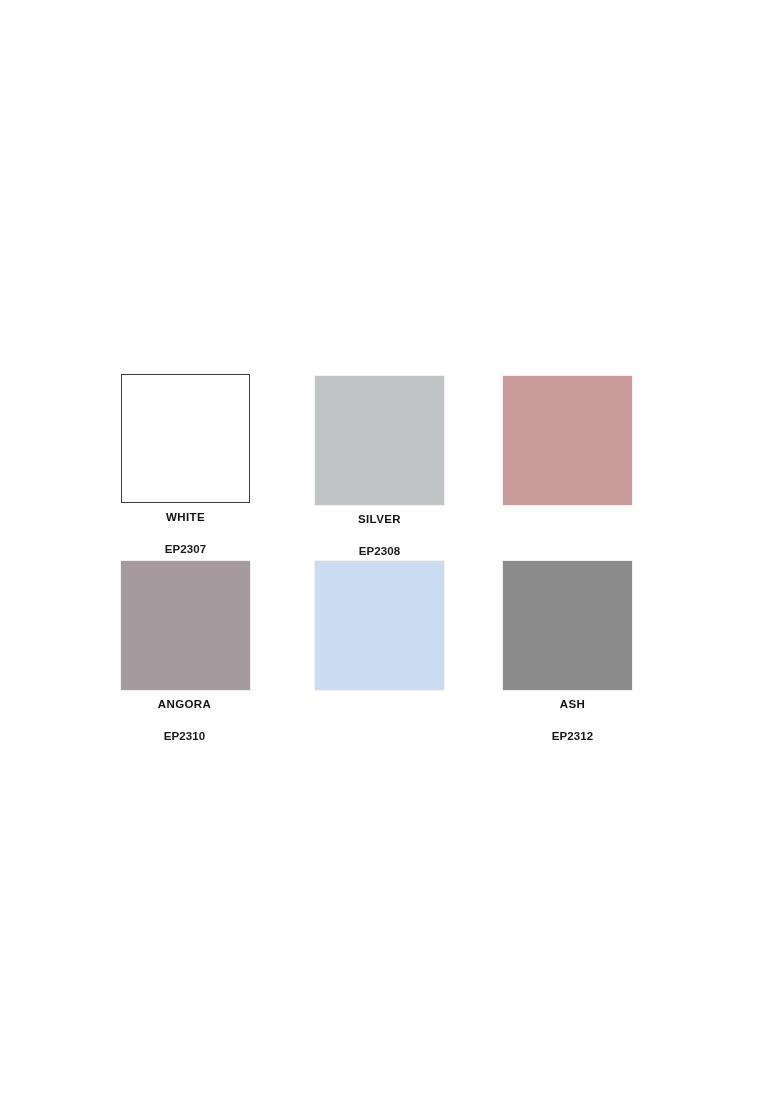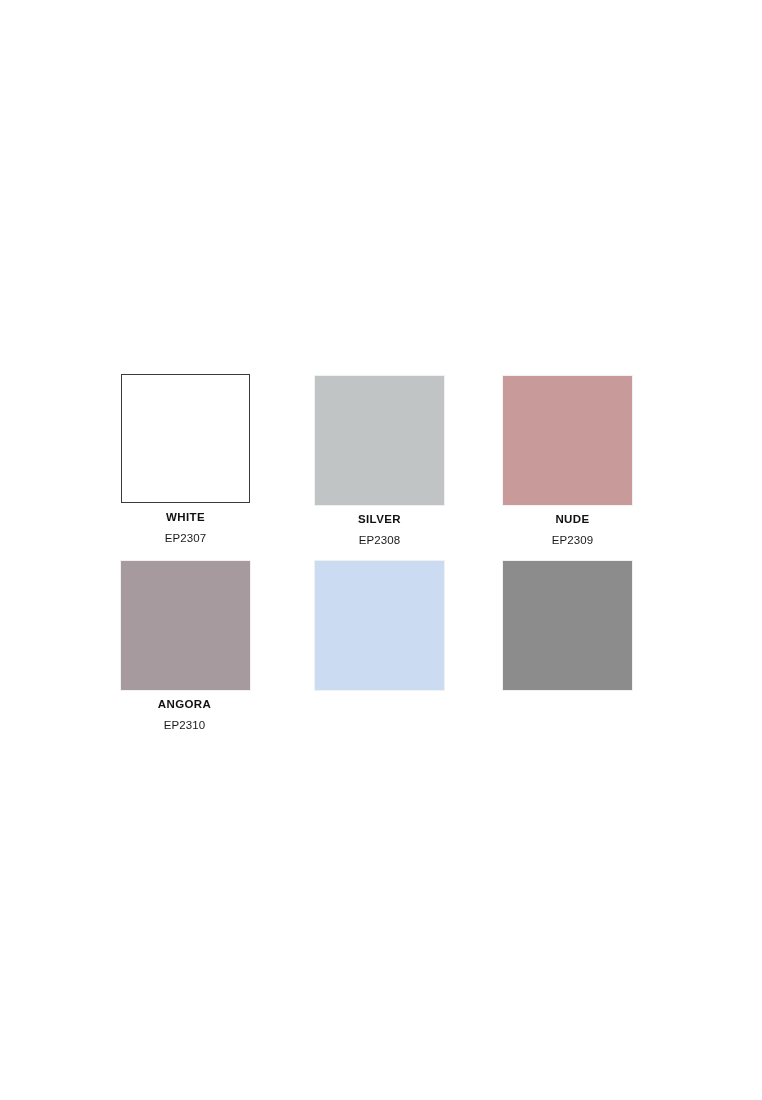--- a/index.html
+++ b/index.html
@@ -53,25 +53,25 @@
     font-weight: bold;
     color: #111111;
     letter-spacing: 0.4px;
     line-height: 13px;
     margin-top: 8px;
     white-space: nowrap;
   }
 
   .swatch-code {
     font-size: 11.5px;
-    font-weight: normal;
+    font-weight: bold;
     color: #1a1a1a;
     letter-spacing: 0.1px;
     line-height: 13px;
-    margin-top: 8px;
+    margin-top: 19px;
     white-space: nowrap;
   }
 
   
   .cell-r1c1 { left: 121px; top: 374px; }
   .cell-r1c2 { left: 315px; top: 376px; }
   .cell-r1c3 { left: 503px; top: 376px; }
 
   
   .cell-r2c1 { left: 121px; top: 561px; }
@@ -100,35 +100,35 @@
   <div class="swatch-cell cell-r1c2">
     <div class="swatch-chip soft-edge" style="background: rgb(192, 196, 196);"></div>
     <div class="swatch-labels">
       <div class="swatch-name">SILVER</div>
       <div class="swatch-code">EP2308</div>
     </div>
   </div>
 
   <div class="swatch-cell cell-r1c3">
     <div class="swatch-chip soft-edge" style="background: rgb(200, 154, 154);"></div>
-    <div class="swatch-labels">
-      <div class="swatch-name">NUDE</div>
-      <div class="swatch-code">EP2309</div>
-    </div>
   </div>
 
   <div class="swatch-cell cell-r2c1">
     <div class="swatch-chip soft-edge" style="background: rgb(166, 154, 158);"></div>
     <div class="swatch-labels">
       <div class="swatch-name">ANGORA</div>
       <div class="swatch-code">EP2310</div>
     </div>
   </div>
 
   <div class="swatch-cell cell-r2c2">
     <div class="swatch-chip soft-edge" style="background: rgb(203, 220, 242);"></div>
   </div>
 
   <div class="swatch-cell cell-r2c3">
     <div class="swatch-chip soft-edge" style="background: rgb(140, 140, 140);"></div>
+    <div class="swatch-labels">
+      <div class="swatch-name">ASH</div>
+      <div class="swatch-code">EP2312</div>
+    </div>
   </div>
 
 </div>
 
 </body></html>

